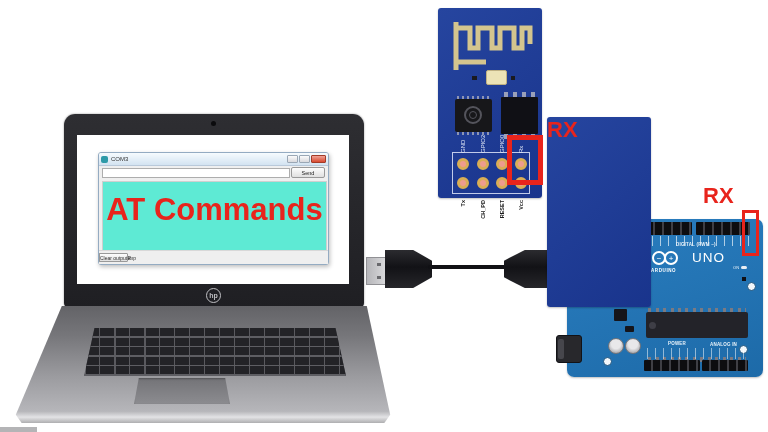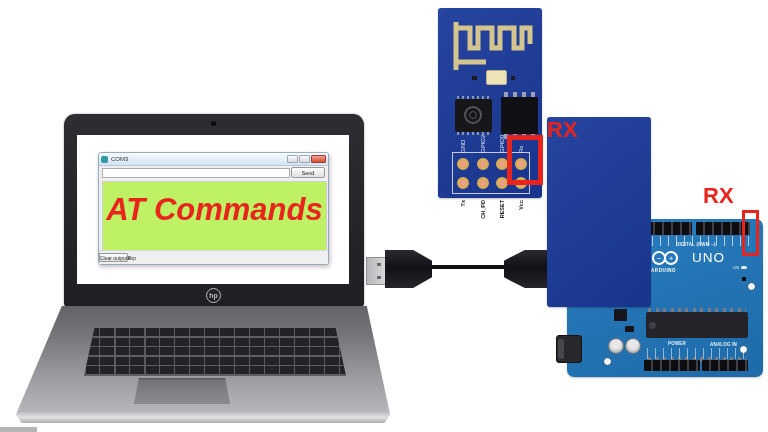--- a/index.html
+++ b/index.html
@@ -35,21 +35,21 @@
         border-bottom:1px solid #b9c9da;border-radius:2px 2px 0 0;}
   .w-icon{left:2px;top:3px;width:7px;height:7px;background:#2f9aa8;border-radius:2px;}
   .w-title{left:12px;top:3px;font-size:6px;line-height:7px;color:#333;white-space:nowrap;}
   .wbtn{top:2px;height:8px;background:linear-gradient(#fbfbfb,#d9d9dd);border:1px solid #9aa7b5;border-radius:1px;}
   .wbtn.min{right:30px;width:11px;} .wbtn.max{right:18px;width:11px;}
   .wbtn.close{right:2px;width:15px;background:linear-gradient(#f0a296,#d84a30);border:1px solid #a33b28;}
   .cmd-field{left:3px;top:15px;width:188px;height:10px;background:#fff;border:1px solid #adadad;font-size:6px;}
   .send-btn{right:3px;top:14px;width:34px;height:11px;background:linear-gradient(#fdfdfd,#e0e0e0);
         border:1px solid #999;border-radius:2px;font-size:5.5px;color:#222;
         display:flex;align-items:center;justify-content:center;}
-  .sout{left:3px;top:28px;width:225px;height:70px;background:#bef264;border:1px solid #cfcfcf;font-style:italic;}
+  .sout{left:3px;top:28px;width:225px;height:70px;background:#5eead4;border:1px solid #cfcfcf;}
   .at-text{left:50%;top:10px;transform:translateX(-50%);font-size:31px;font-weight:bold;
         color:#e8241c;white-space:nowrap;}
   .statusbar{left:0;bottom:0;width:100%;height:14px;background:#efefef;border-top:1px solid #d8d8d8;
         display:flex;align-items:center;gap:4px;padding:0 4px;font-size:5px;color:#333;position:absolute;}
   .statusbar *{position:static;}
   .chk{width:5px;height:5px;background:#fff;border:1px solid #777;flex:none;}
   .sspacer{flex:1;}
   .sdrop{height:9px;padding:0 3px;display:flex;align-items:center;gap:2px;
         background:linear-gradient(#fff,#e6e6e6);border:1px solid #999;border-radius:1px;white-space:nowrap;}
   .sdrop .chev{font-size:4px;color:#444;}

